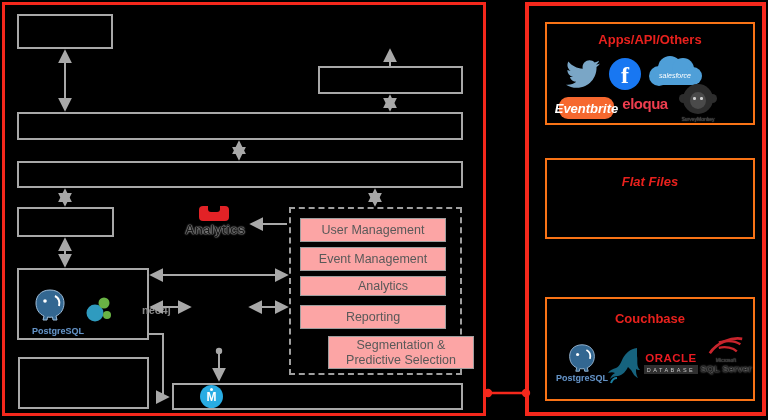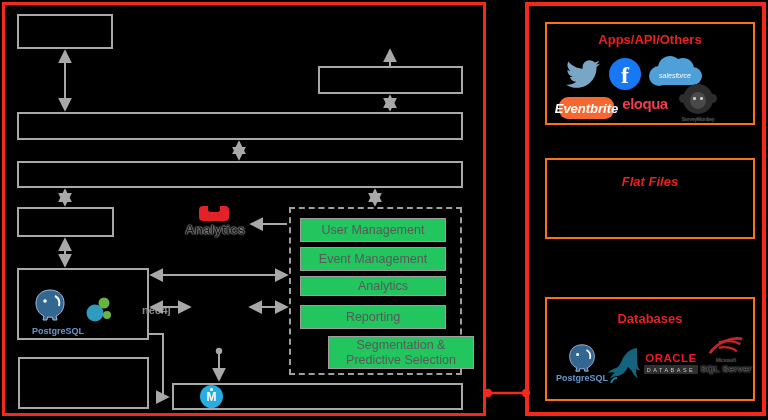--- a/index.html
+++ b/index.html
@@ -1,21 +1,21 @@
 <!DOCTYPE html>
 <html><head>
 <meta charset="utf-8">
 <style>
   html,body{margin:0;padding:0;background:#000;}
   #stage{position:relative;width:768px;height:420px;background:#000;overflow:hidden;
          font-family:"Liberation Sans",sans-serif;}
   .frame{position:absolute;border:3px solid #f5281c;background:transparent;box-sizing:border-box;}
   .gbox{position:absolute;border:2px solid #a8a8a8;background:#000;box-sizing:border-box;}
   .dashed{position:absolute;border:2px dashed #9f9f9f;background:transparent;box-sizing:border-box;}
-  .module{position:absolute;left:300px;width:146px;background:#22c55e;border:1.5px solid #9e9e9e;
+  .module{position:absolute;left:300px;width:146px;background:#fca5a5;border:1.5px solid #9e9e9e;
           box-sizing:border-box;color:#595959;font-size:12.5px;display:flex;align-items:center;
           justify-content:center;text-align:center;line-height:1.2;padding:0 8px;}
   svg.wires{position:absolute;left:0;top:0;pointer-events:none;}
   .rtitle{position:absolute;width:100%;text-align:center;color:#e8211d;font-weight:bold;font-size:13px;}
   .rbox{position:absolute;border:2px solid #f97316;background:#000;box-sizing:border-box;}
   
   .cb-icon{position:absolute;left:199px;top:206px;width:30px;height:15px;background:#e22226;border-radius:4px;}
   .cb-icon:after{content:"";position:absolute;left:9px;right:9px;top:-1px;height:7px;background:#000;
                  border-radius:0 0 3px 3px;}
   .cb-text{position:absolute;left:172px;top:222px;width:86px;text-align:center;font-weight:bold;
@@ -175,21 +175,21 @@
     <div class="eye" style="left:14px;"></div>
     <div class="eye" style="left:21px;"></div>
     <div class="cap">SurveyMonkey</div>
   </div>
 
   <div class="rbox" style="left:545px;top:158px;width:210px;height:81px;font-style:italic;">
     <div class="rtitle" style="top:14px;">Flat Files</div>
   </div>
 
   <div class="rbox" style="left:545px;top:297px;width:210px;height:104px;">
-    <div class="rtitle" style="top:12px;">Databases</div>
+    <div class="rtitle" style="top:12px;">Couchbase</div>
   </div>
   <div style="position:absolute;left:556px;top:343px;width:52px;">
     <svg width="30" height="30" viewBox="0 0 34 34" style="display:block;margin:0 auto;">
       <path d="M17 2C8 2 3 8 3 15c0 6 3 11 8 13l-1 4h4l.5-3c.8.2 1.6.3 2.5.3s1.7-.1 2.5-.3l.5 3h4l-1-4c5-2 8-7 8-13C31 8 26 2 17 2z" fill="#336791" stroke="#9dbcd8" stroke-width="1"></path>
       <circle cx="12" cy="13" r="1.8" fill="#fff"></circle>
       <path d="M22 8c4 2 5 6 4 10" stroke="#fff" stroke-width="2" fill="none"></path>
     </svg>
     <div class="pg-label">PostgreSQL</div>
   </div>
   <svg style="position:absolute;left:606px;top:345px;" width="36" height="42" viewBox="0 0 36 42">

